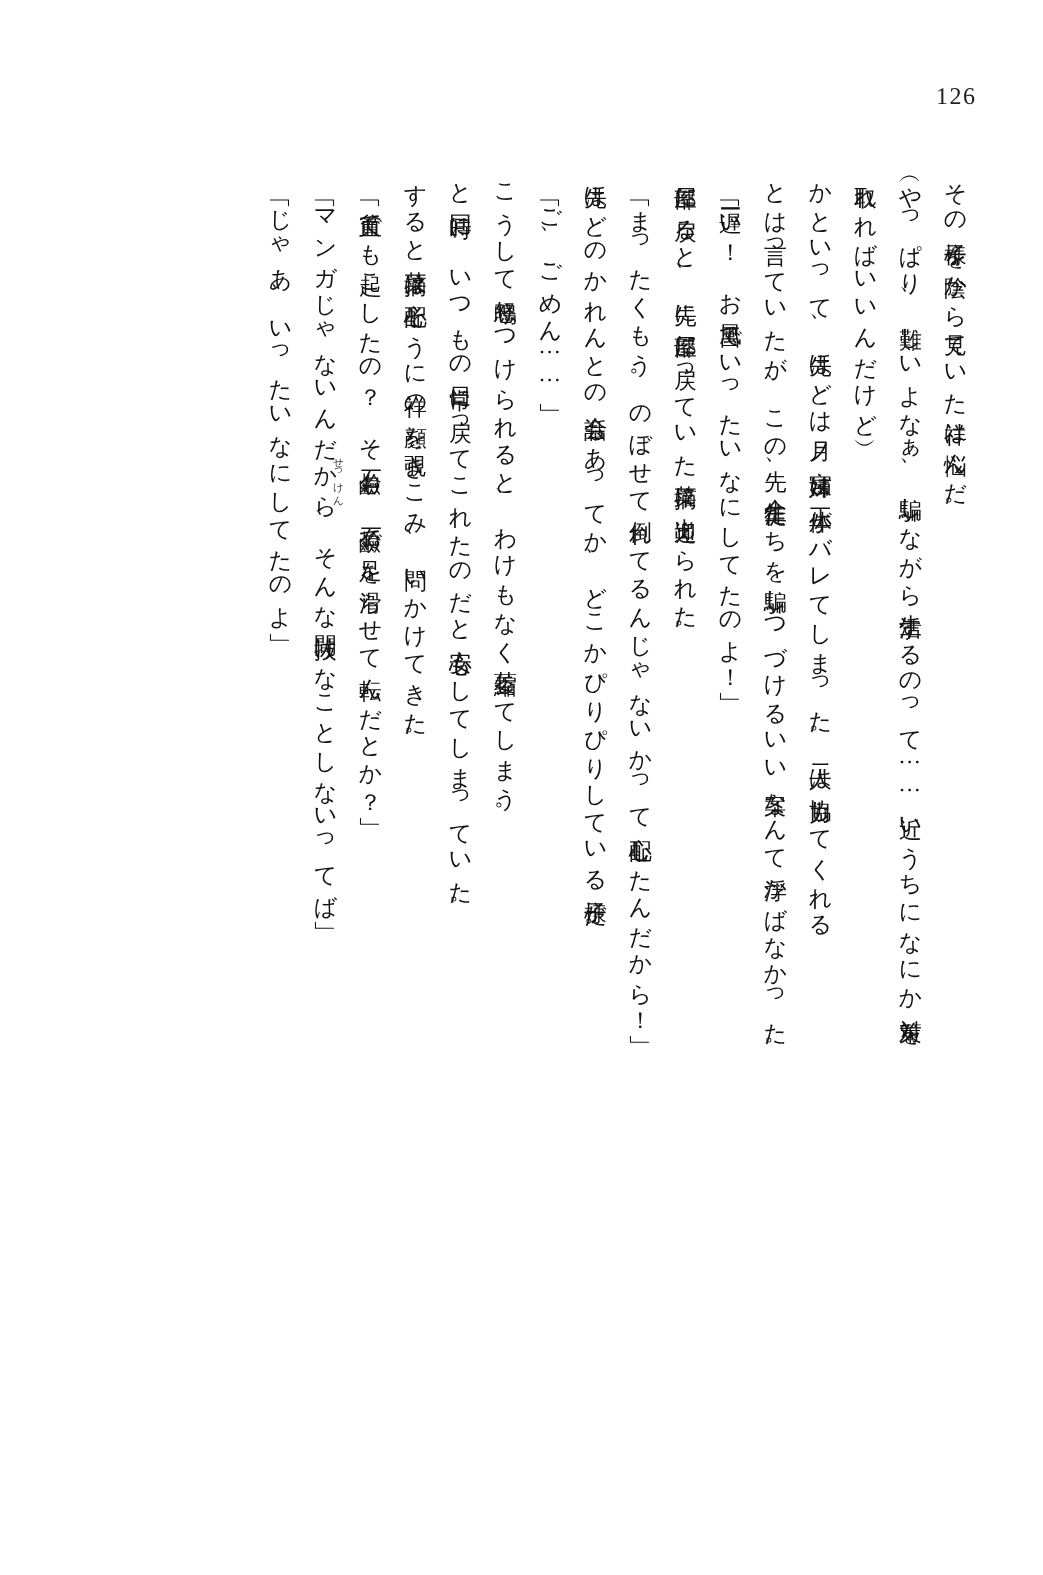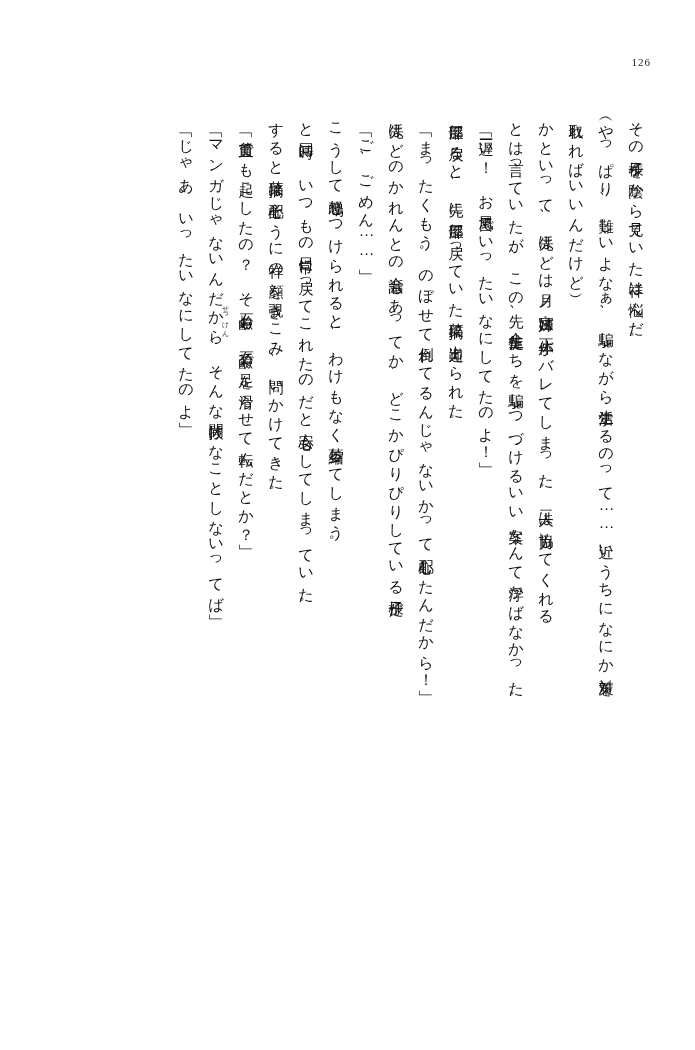--- a/index.html
+++ b/index.html
@@ -17,21 +17,21 @@
   .page {
     position: relative;
     width: 695px;
     height: 1050px;
     box-sizing: border-box;
   }
   .page-number {
     position: absolute;
     top: 56px;
     right: 44px;
-    font-size: 11px;
+    font-size: 16px;
     letter-spacing: 1px;
     color: #222;
     font-family: "Liberation Serif", "DejaVu Serif", serif;
   }
   .text-block {
     position: absolute;
     top: 112px;
     right: 44px;
     left: 44px;
     height: 880px;

